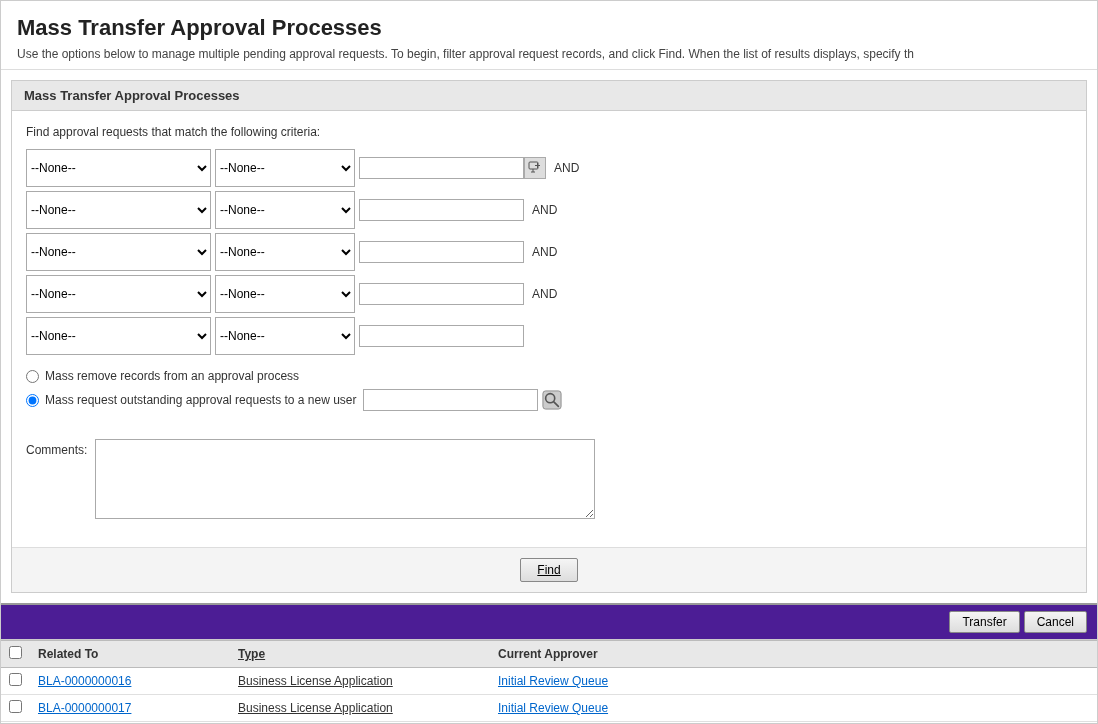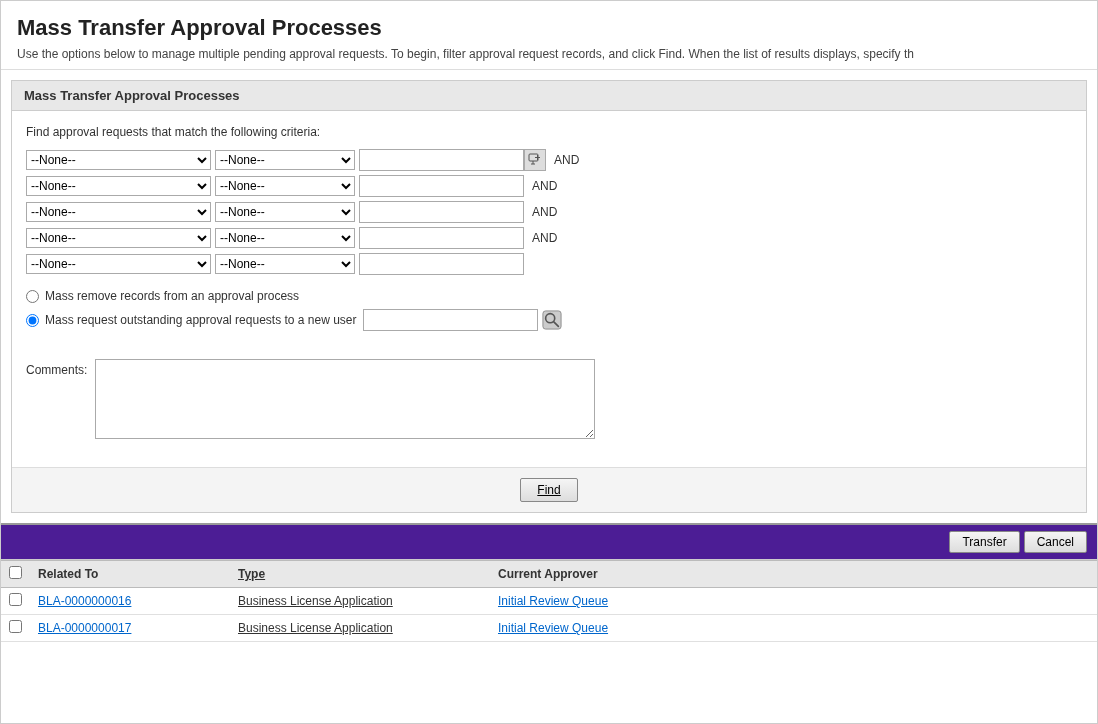--- a/index.html
+++ b/index.html
@@ -53,21 +53,21 @@
       flex-direction: column;
       gap: 4px;
       margin-bottom: 14px;
     }
     .filter-row {
       display: flex;
       align-items: center;
       gap: 4px;
     }
     .filter-row select {
-      height: 20px;
+      height: 38px;
       font-size: 12px;
       border: 1px solid #aaa;
       background: #fff;
     }
     .filter-row select.wide {
       width: 185px;
     }
     .filter-row select.medium {
       width: 140px;
     }

